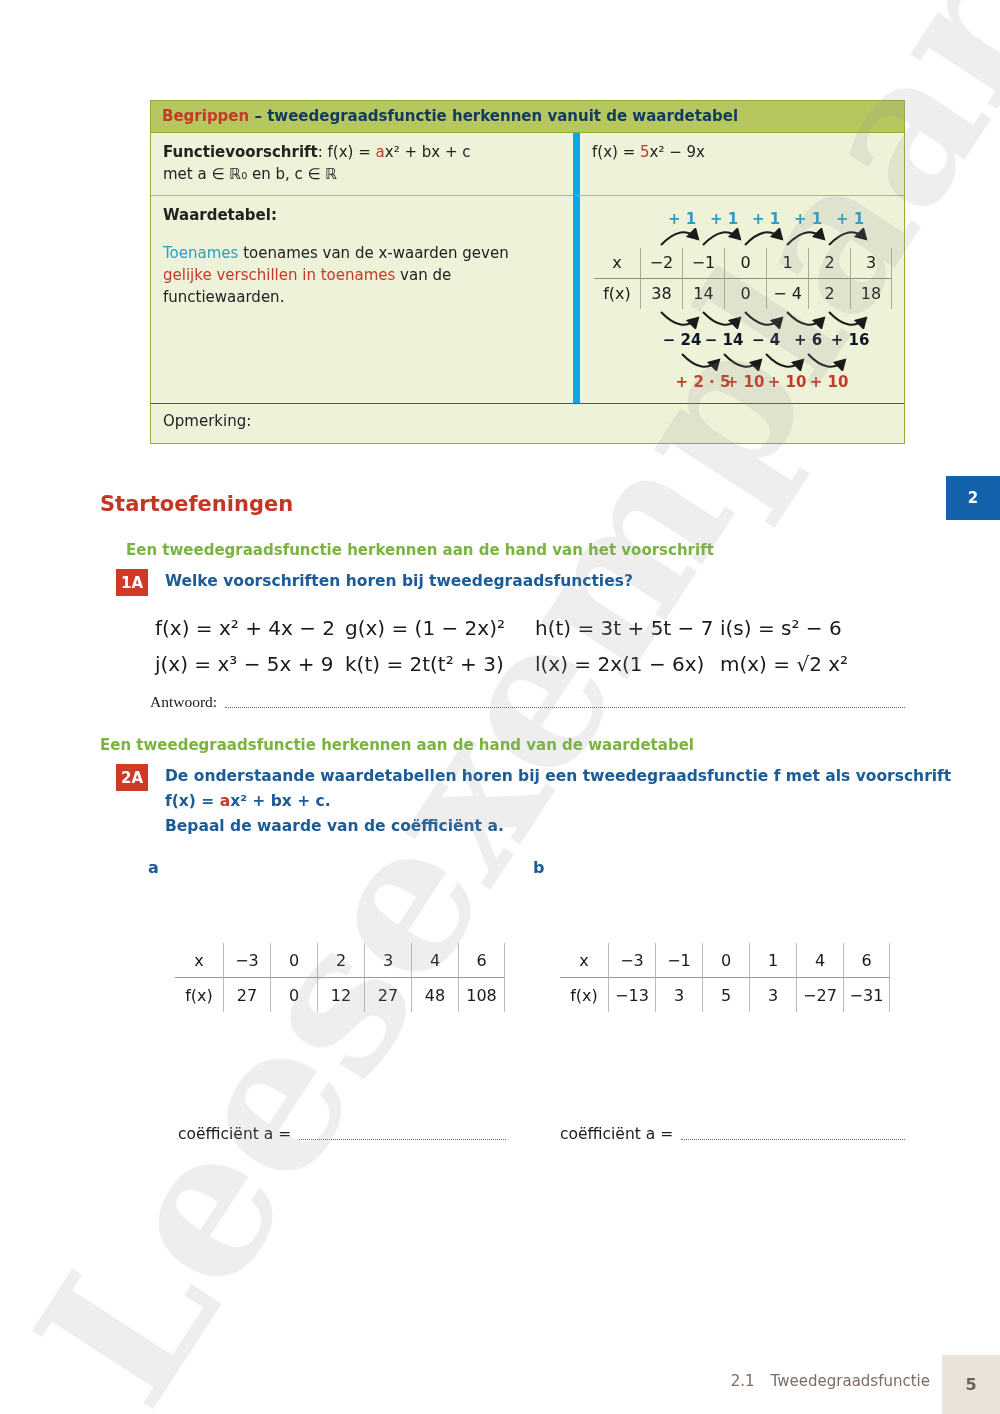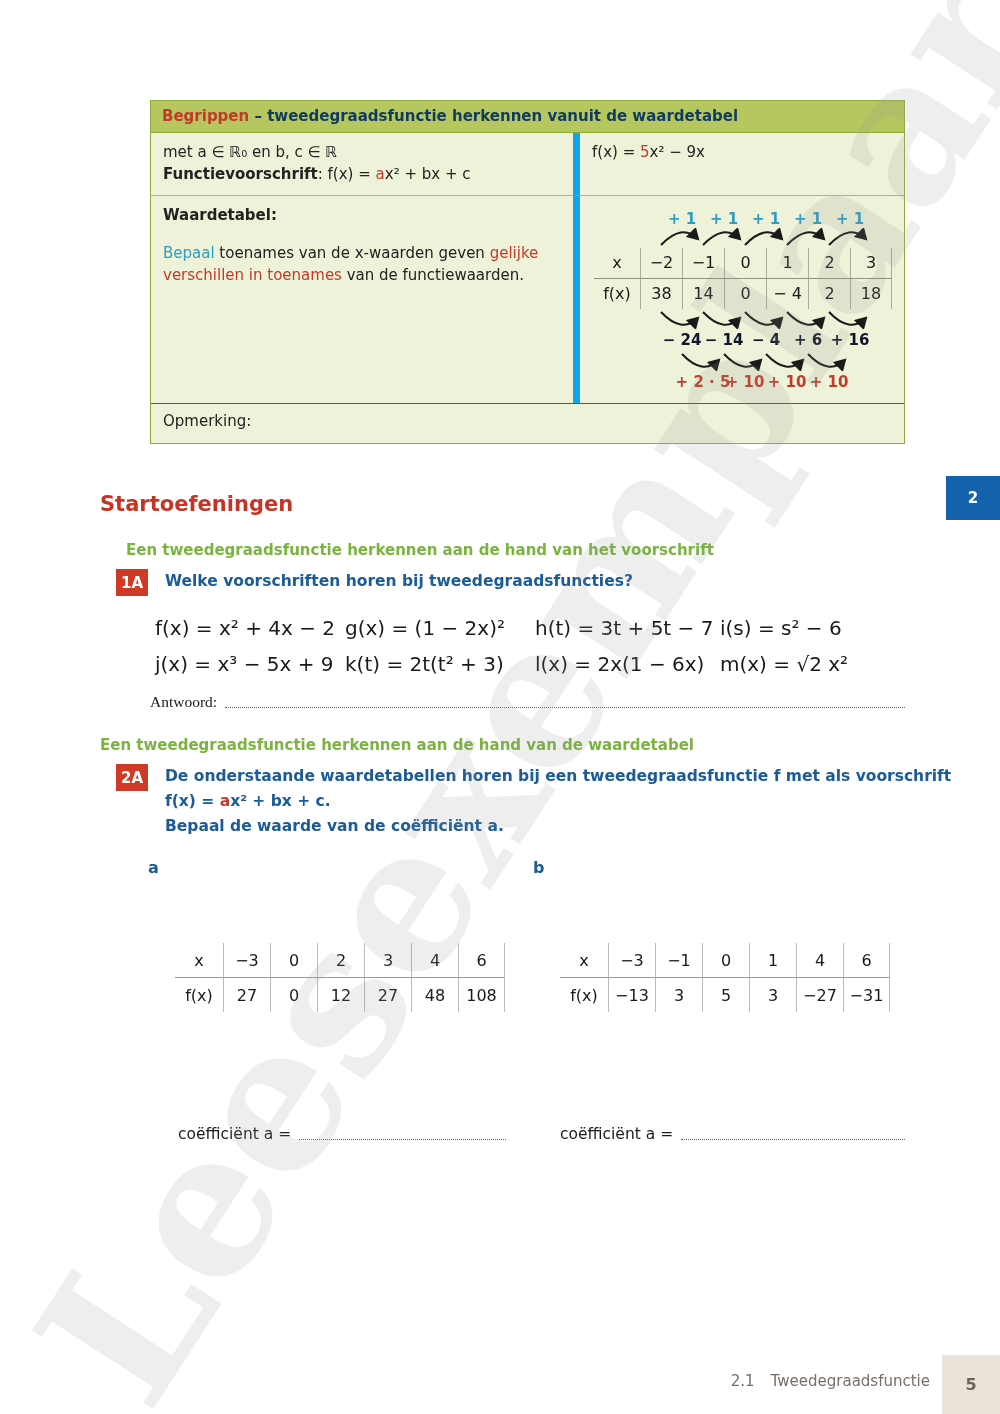--- a/index.html
+++ b/index.html
@@ -90,33 +90,33 @@
 <body>
 
 <div class="page">
 
   <div class="bbox">
     <div class="bbox-header">
       <span class="kw-red">Begrippen</span><span> – tweedegraadsfunctie herkennen vanuit de waardetabel</span>
     </div>
     <div class="bgrid">
       <div class="cell r1">
-        <div>met a ∈ ℝ₀ en b, c ∈ ℝ</div>
         <div>
           <span class="bold">Functievoorschrift</span><span>: f(x) = </span><span class="c-red">a</span><span>x² + bx + c</span>
         </div>
+        <div>met a ∈ ℝ₀ en b, c ∈ ℝ</div>
       </div>
       <div class="cell r1 rcol">
         <span>f(x) = </span><span class="c-red">5</span><span>x² − 9x</span>
       </div>
 
       <div class="cell">
         <div class="bold">Waardetabel:</div>
         <p class="para">
-          <span class="c-cyan">Bepaal</span><span> toenames van de x-waarden geven </span><span class="c-red">gelijke verschillen in toenames</span><span> van de functiewaarden.</span>
+          <span class="c-cyan">Toenames</span><span> toenames van de x-waarden geven </span><span class="c-red">gelijke verschillen in toenames</span><span> van de functiewaarden.</span>
         </p>
       </div>
 
       <div class="cell rcol">
         <div class="diag">
           <div class="inc-row">
             <span class="p1">+ 1</span>
             <span class="p2">+ 1</span>
             <span class="p3">+ 1</span>
             <span class="p4">+ 1</span>

